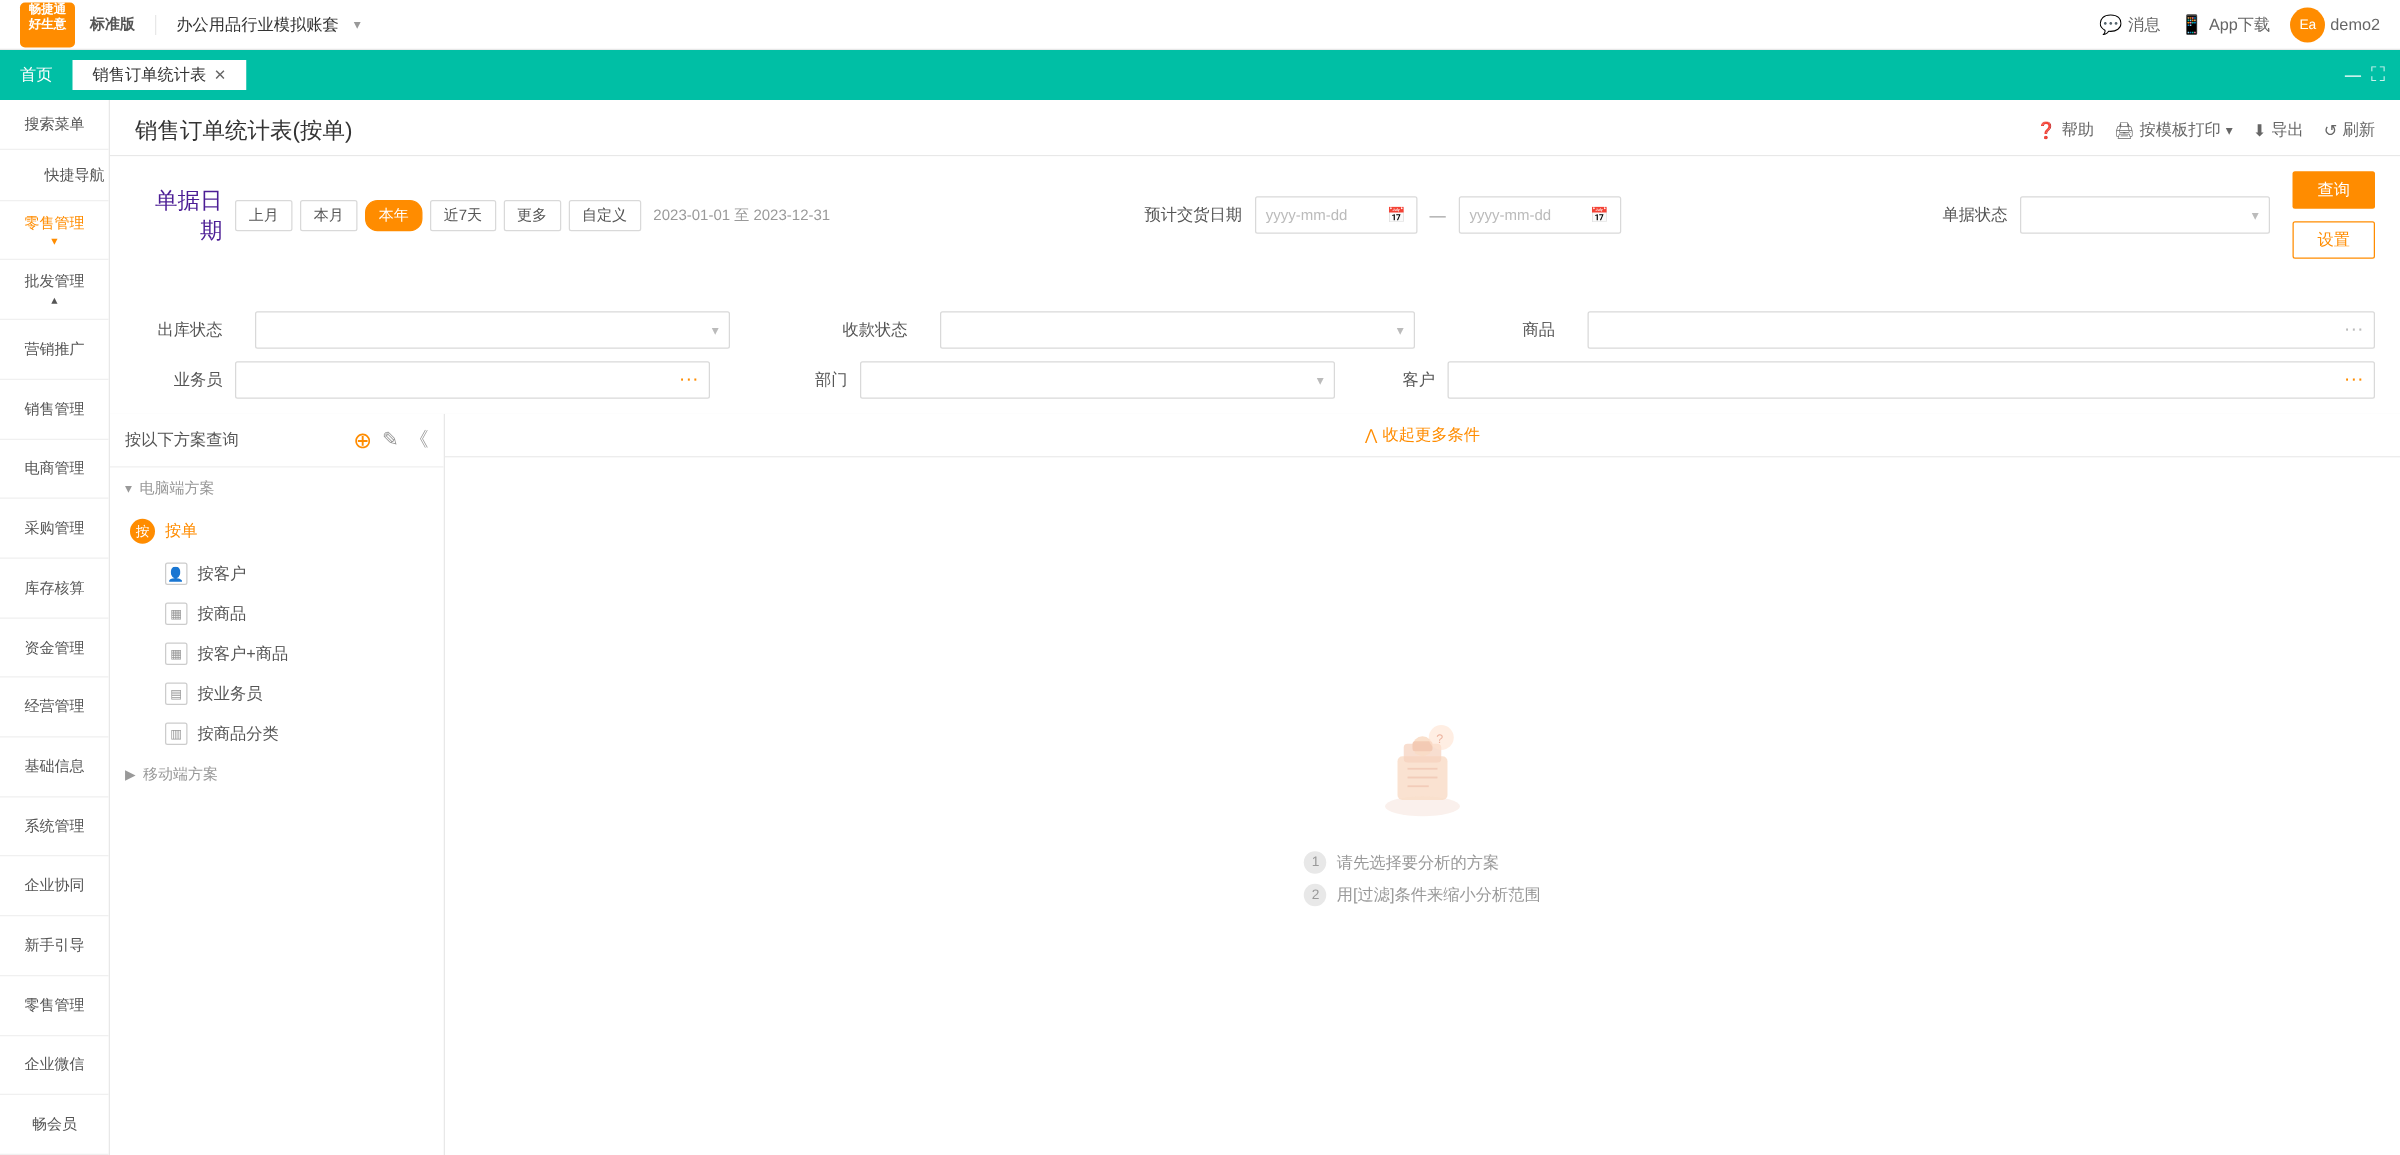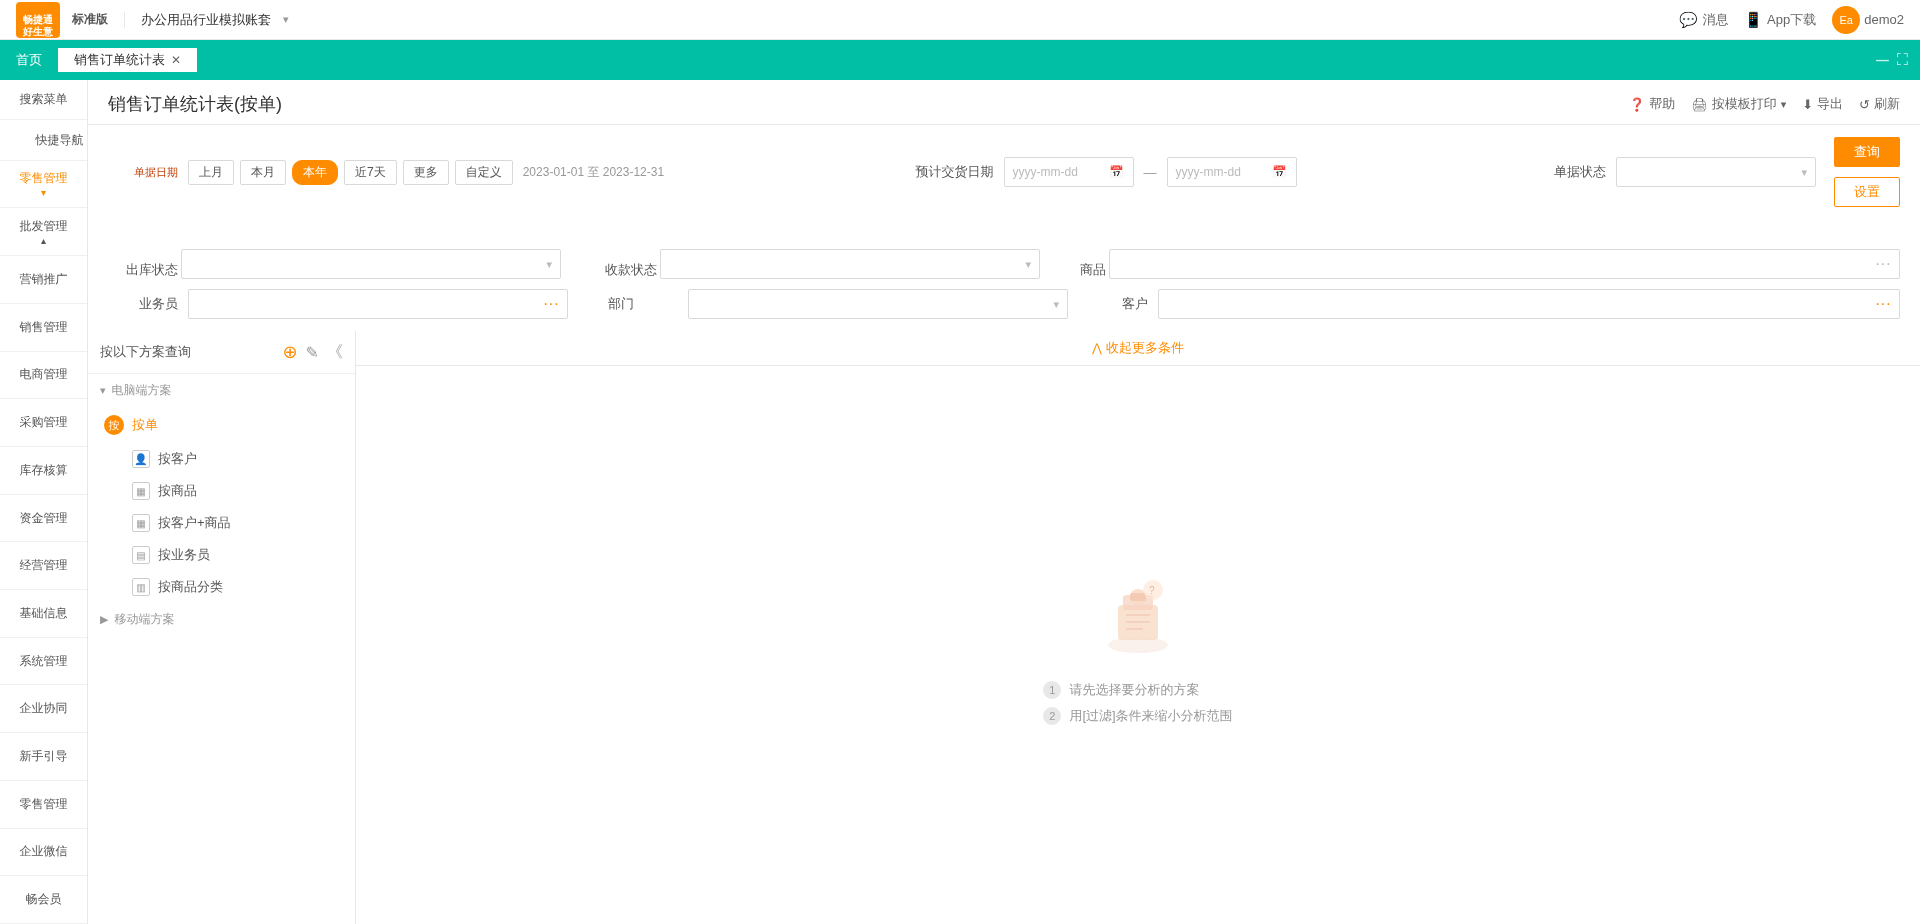--- a/index.html
+++ b/index.html
@@ -1,21 +1,21 @@
 <!DOCTYPE html>
 <html><head>
   <meta charset="utf-8">
   <style>
     * { margin: 0; padding: 0; box-sizing: border-box; }
     body { font-family: 'Microsoft YaHei', sans-serif; font-size: 13px; background: #f5f5f5; display: flex; flex-direction: column; height: 924px; overflow: hidden; }
 
     
     .topbar { height: 40px; background: #fff; display: flex; align-items: center; justify-content: space-between; padding: 0 16px; border-bottom: 1px solid #e8e8e8; flex-shrink: 0; }
     .topbar-left { display: flex; align-items: center; gap: 8px; }
-    .logo-box { width: 44px; height: 36px; background: #ff8c00; border-radius: 4px; display: flex; align-items: flex-end; justify-content: center; }
+    .logo-box { width: 44px; height: 36px; background: #ff8c00; border-radius: 4px; display: flex; align-items: flex-start; justify-content: center; }
     .logo-text { color: #fff; font-size: 10px; font-weight: bold; text-align: center; line-height: 1.2; }
     .dropdown-arrow { color: #999; font-size: 11px; margin-left: 4px; }
     .topbar-right { display: flex; align-items: center; gap: 16px; color: #666; font-size: 13px; }
     .topbar-right-item { display: flex; align-items: center; gap: 4px; cursor: pointer; }
     .avatar { width: 28px; height: 28px; border-radius: 50%; background: #ff8c00; display: flex; align-items: center; justify-content: center; color: #fff; font-size: 11px; }
 
     
     .nav-tabs { height: 40px; background: #00bfa5; display: flex; align-items: center; padding: 0; flex-shrink: 0; }
     .nav-tab { height: 24px; display: flex; align-items: center; padding: 0 16px; color: rgba(255,255,255,0.85); font-size: 13px; cursor: pointer; position: relative; }
     .nav-tab.active { background: #fff; color: #333; }
@@ -204,21 +204,21 @@
         <div class="page-action-btn">
           <span>↺</span>
           <span>刷新</span>
         </div>
       </div>
     </div>
 
     <div class="filter-section">
 
       <div style="display:flex;align-items:center;gap:10px;margin-bottom:10px;">
-        <span class="f-label" style="width:70px;text-align:right;font-size:11px;color:#c2410c;flex-shrink:0;">单据日期</span>
+        <span class="f-label" style="width:70px;text-align:right;font-size:18px;color:#4c1d95;flex-shrink:0;">单据日期</span>
         <div style="display:flex;align-items:flex-end;gap:6px;flex-shrink:0;">
           <button class="date-btn">上月</button>
           <button class="date-btn">本月</button>
           <button class="date-btn active">本年</button>
           <button class="date-btn">近7天</button>
           <button class="date-btn">更多</button>
           <button class="date-btn">自定义</button>
         </div>
         <span style="font-size:12px;color:#999;">2023-01-01 至 2023-12-31</span>
 
@@ -242,21 +242,21 @@
           <span style="color:#bbb;"></span>
           <span style="color:#bbb;font-size:11px;">▾</span>
         </div>
 
         <div style="display:flex;flex-direction:column;gap:4px;margin-left:8px;">
           <button class="query-btn">查询</button>
           <button class="settings-btn">设置</button>
         </div>
       </div>
 
-      <div style="display:flex;align-items:flex-end;gap:3px;margin-bottom:10px;margin-top:42px;">
+      <div style="display:flex;align-items:center;gap:26px;margin-bottom:10px;margin-top:42px;">
         <span class="f-label" style="width:70px;text-align:right;font-size:13px;color:#555;flex-shrink:0;">出库状态</span>
         <div class="f-input" style="flex:1;max-width:380px;">
           <span style="color:#bbb;"></span>
           <span style="color:#bbb;font-size:11px;">▾</span>
         </div>
 
         <span style="width:20px;"></span>
 
         <span class="f-label" style="width:70px;text-align:right;font-size:13px;color:#555;flex-shrink:0;">收款状态</span>
         <div class="f-input" style="flex:1;max-width:380px;">
@@ -275,21 +275,21 @@
 
       <div style="display:flex;align-items:center;gap:10px;">
         <span class="f-label" style="width:70px;text-align:right;font-size:13px;color:#555;flex-shrink:0;">业务员</span>
         <div class="f-input" style="flex:1;max-width:380px;">
           <span style="color:#bbb;"></span>
           <span style="color:#ff8c00;font-size:16px;">···</span>
         </div>
 
         <span style="width:20px;"></span>
 
-        <span class="f-label" style="width:70px;text-align:left;font-size:13px;color:#555;flex-shrink:0;">部门</span>
+        <span class="f-label" style="width:70px;text-align:right;font-size:13px;color:#555;flex-shrink:0;">部门</span>
         <div class="f-input" style="flex:1;max-width:380px;">
           <span style="color:#bbb;"></span>
           <span style="color:#bbb;font-size:11px;">▾</span>
         </div>
 
         <span style="width:20px;"></span>
 
         <span class="f-label" style="width:40px;text-align:right;font-size:13px;color:#555;flex-shrink:0;">客户</span>
         <div class="f-input" style="flex:1;">
           <span style="color:#bbb;"></span>

